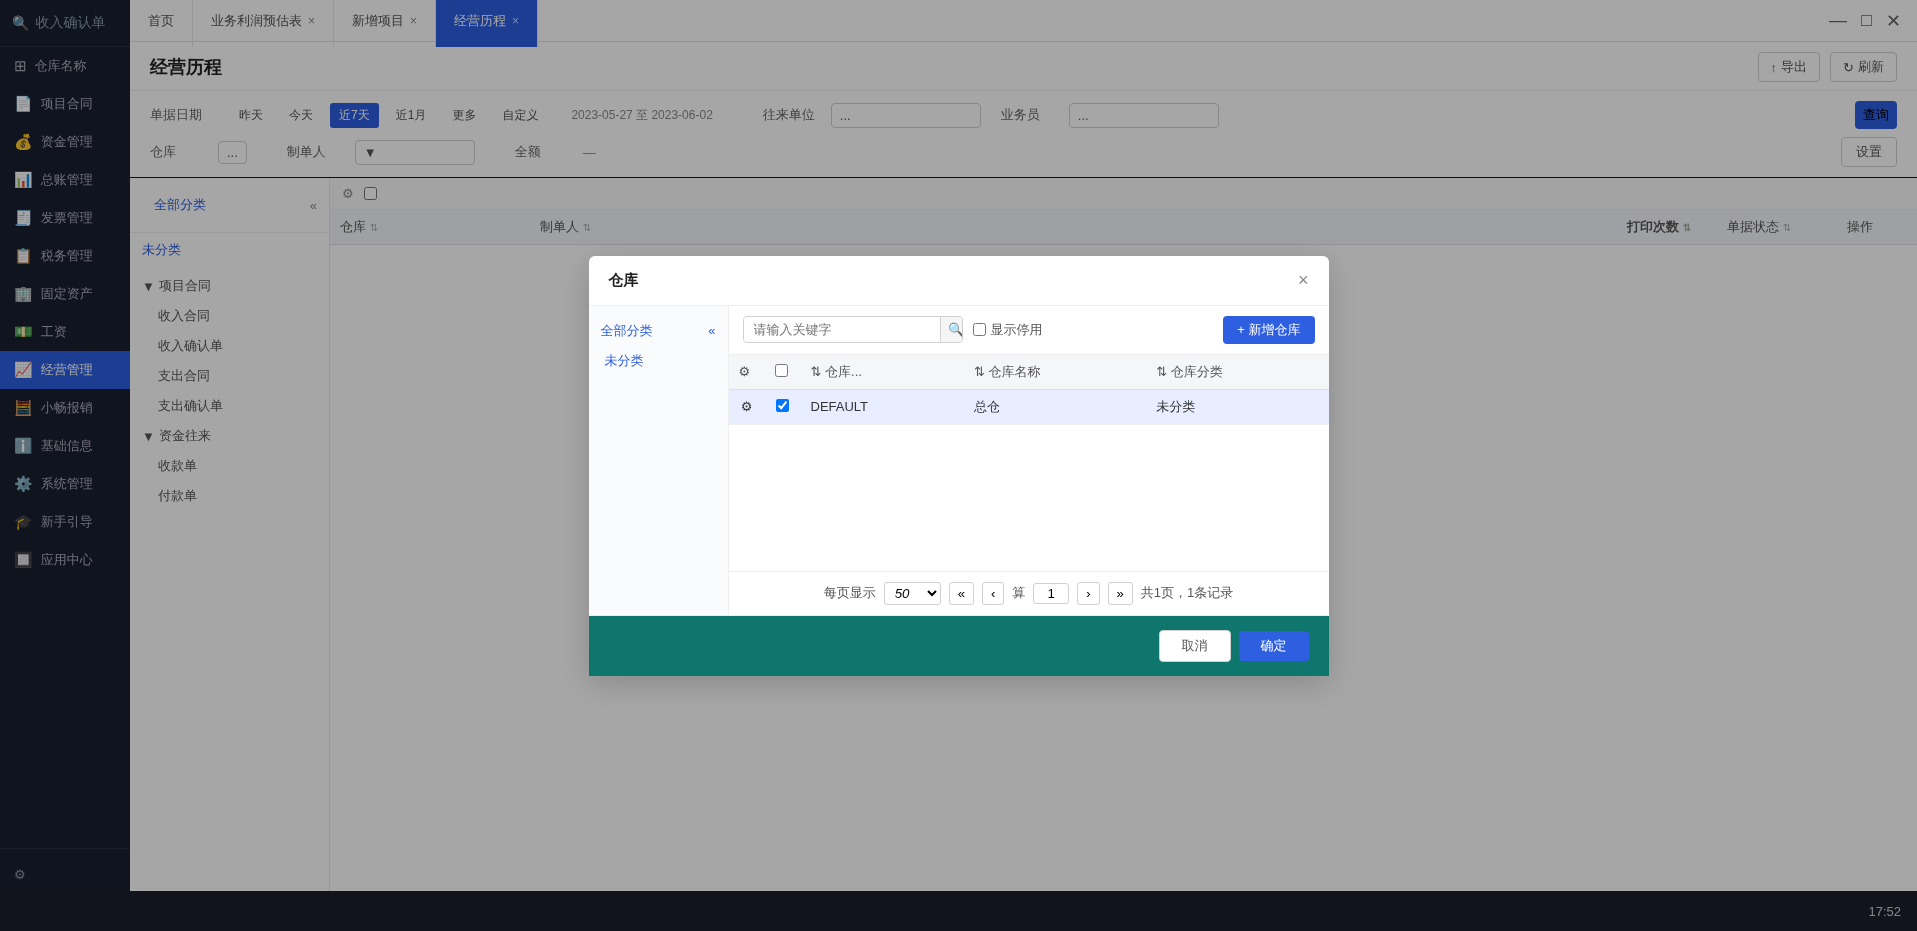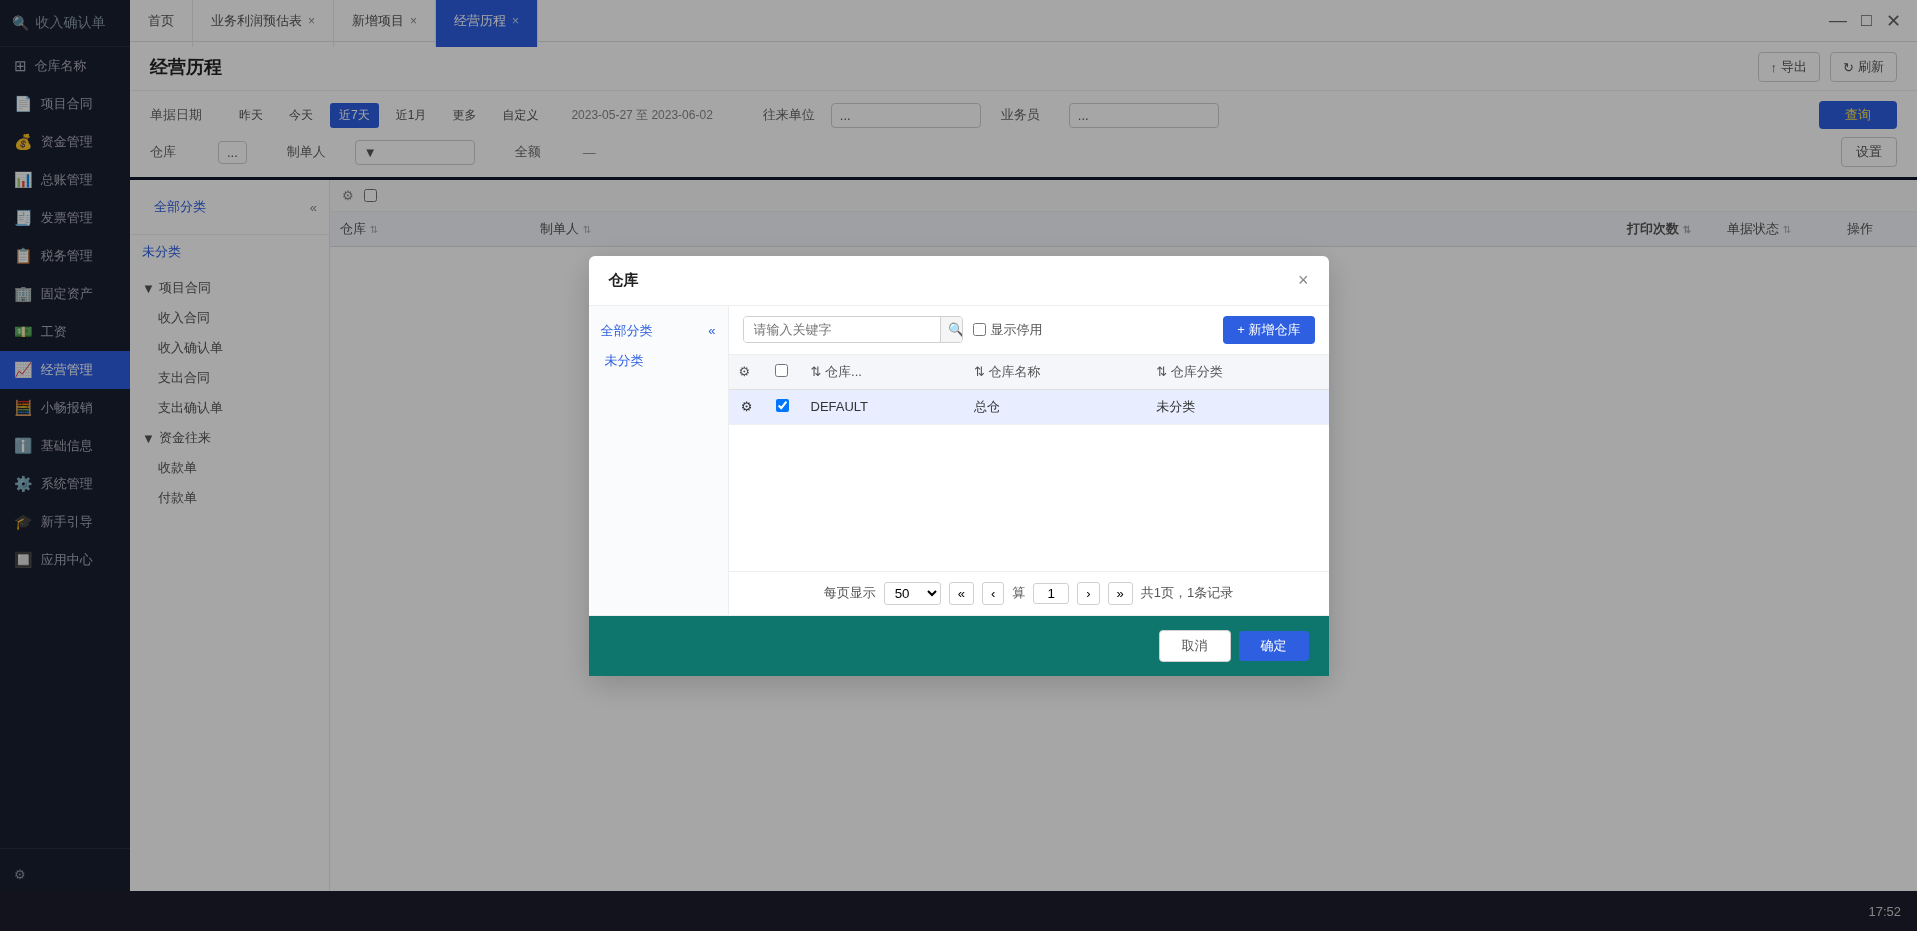--- a/index.html
+++ b/index.html
@@ -64,21 +64,21 @@
     .page-title { font-size: 18px; font-weight: 600; color: #222; }
     .page-actions { display: flex; gap: 10px; }
     .btn-export, .btn-refresh {
       display: flex; align-items: center; gap: 4px; padding: 5px 12px;
       border: 1px solid #d0d0d0; border-radius: 4px; background: #fff;
       font-size: 13px; cursor: pointer; color: #555;
     }
 
     
     .filter-bar {
-      background: #fff; padding: 10px 20px; border-bottom: 3px solid #0f172a;
+      background: #fff; padding: 10px 20px; border-bottom: 1px solid #0f172a;
     }
     .filter-row {
       display: flex; align-items: center; gap: 20px; flex-wrap: wrap; margin-bottom: 8px;
     }
     .filter-row:last-child { margin-bottom: 0; }
     .filter-label { color: #666; font-size: 13px; min-width: 60px; }
     .date-tabs { display: flex; gap: 8px; }
     .date-tab {
       padding: 3px 8px; font-size: 12px; cursor: pointer; color: #555;
       border: 1px solid transparent;
@@ -90,21 +90,21 @@
     .filter-select {
       display: flex; align-items: center; gap: 4px; border: 1px solid #d0d0d0;
       border-radius: 4px; padding: 4px 8px; min-width: 150px; cursor: pointer;
       background: #fff; color: #555; font-size: 13px;
     }
     .ellipsis-btn {
       padding: 3px 8px; border: 1px solid #d0d0d0; border-radius: 4px;
       background: #fff; cursor: pointer; color: #555; font-size: 13px;
     }
     .btn-query {
-      padding: 5px 26px; background: #2d5fe0; color: #fde047; border: none;
+      padding: 5px 8px; background: #2d5fe0; color: #000000; border: none;
       border-radius: 4px; cursor: pointer; font-size: 13px;
     }
     .btn-settings {
       padding: 5px 14px; border: 1px solid #d0d0d0; background: #fff;
       color: #555; border-radius: 4px; cursor: pointer; font-size: 13px;
     }
 
     
     .table-area {
       background: #fff; flex: 1; overflow: hidden; position: relative;
@@ -160,20 +160,21 @@
       padding: 3px 8px; border: 1px solid #d0d0d0; border-radius: 3px;
       background: #fff; cursor: pointer; color: #555;
     }
     .page-input {
       width: 40px; text-align: center; border: 1px solid #d0d0d0; border-radius: 3px;
       padding: 2px 4px;
     }
     .per-page-select {
       padding: 2px 6px; border: 1px solid #d0d0d0; border-radius: 3px;
       background: #fff;
+      font-style: italic;
     }
 
     
     .modal-overlay {
       position: fixed; top: 0; left: 0; right: 0; bottom: 0;
       background: rgba(0,0,0,0.35); z-index: 100;
     }
 
     
     .modal {

